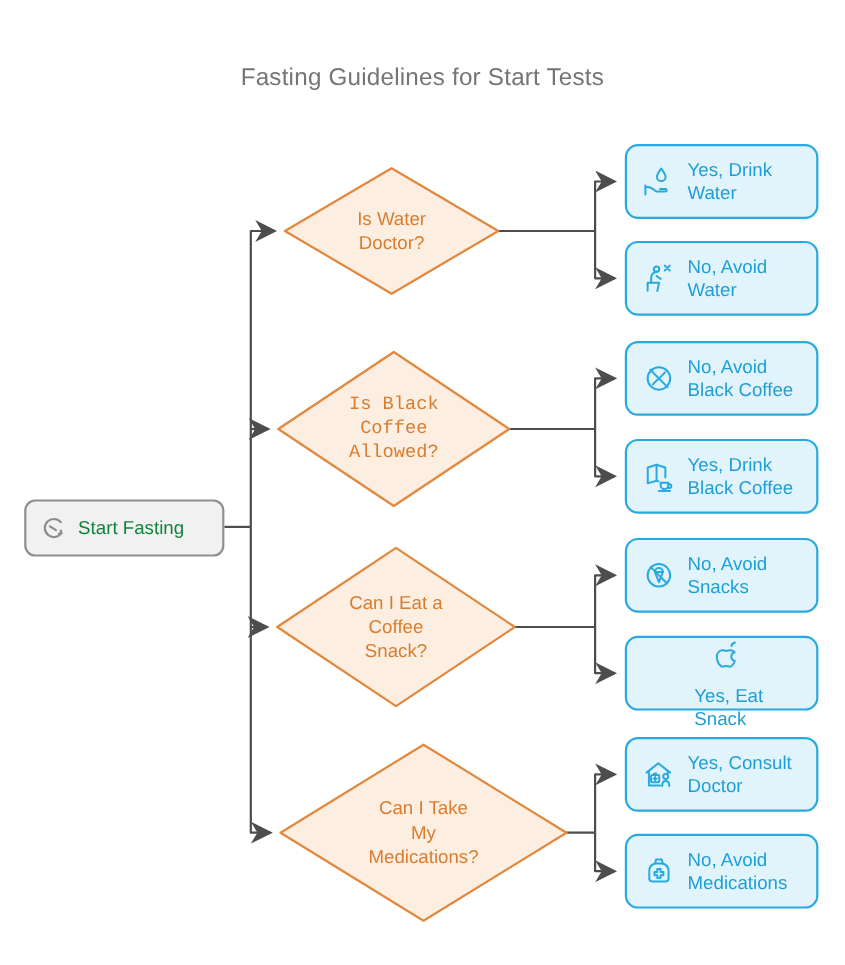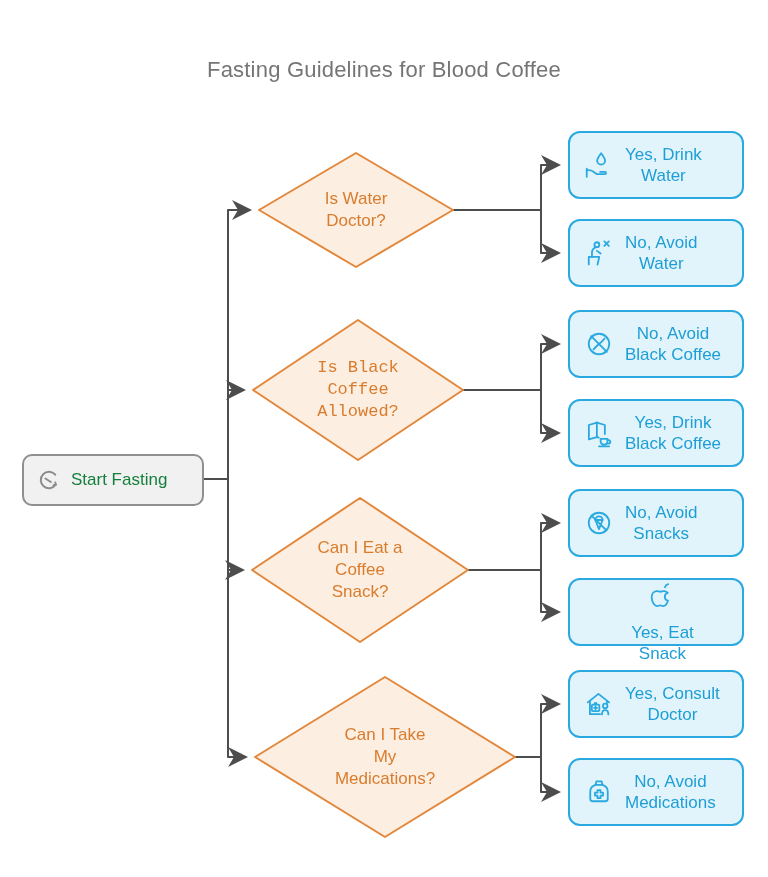--- a/index.html
+++ b/index.html
@@ -21,34 +21,34 @@
   }
   .start-node{
     position:absolute;left:22px;top:454px;width:182px;height:52px;
     background:#f1f1f1;border:2px solid #8f8f8f;border-radius:10px;
     box-sizing:border-box;display:flex;align-items:center;gap:9px;padding-left:12px;
   }
   .start-node .lbl{color:#15803d;font-size:17px;}
   .outcome{
     position:absolute;left:568px;width:176px;height:68px;
     background:#e1f4fb;border:2px solid #29a9e0;border-radius:12px;
-    box-sizing:border-box;display:flex;align-items:center;gap:10px;padding-left:13px;text-align:center;
+    box-sizing:border-box;display:flex;align-items:center;gap:10px;padding-left:13px;
   }
   .outcome .lbl{
     color:#1e9ed6;font-size:17px;font-weight:500;line-height:1.25;white-space:pre-line;
   }
   .ic{flex:0 0 auto;stroke:#29a9e0;fill:none;stroke-width:1.7;stroke-linecap:round;stroke-linejoin:round;}
   .ic-gray{flex:0 0 auto;stroke:#8c8c8c;fill:none;stroke-width:1.8;stroke-linecap:round;stroke-linejoin:round;}
 </style>
 </head>
 <body>
 
 <div class="stage">
 
-  <div class="title">Fasting Guidelines for Blood Coffee</div>
+  <div class="title">Fasting Guidelines for Start Tests</div>
 
   <svg class="layer" viewBox="0 0 768 877">
     <defs>
       <marker id="arrow" viewBox="0 0 10 10" refX="9" refY="5" markerWidth="10" markerHeight="10" orient="auto">
         <path d="M0,0 L10,5 L0,10 L3,5 Z" fill="#4d4d4d"></path>
       </marker>
     </defs>
 
     <g>
 

